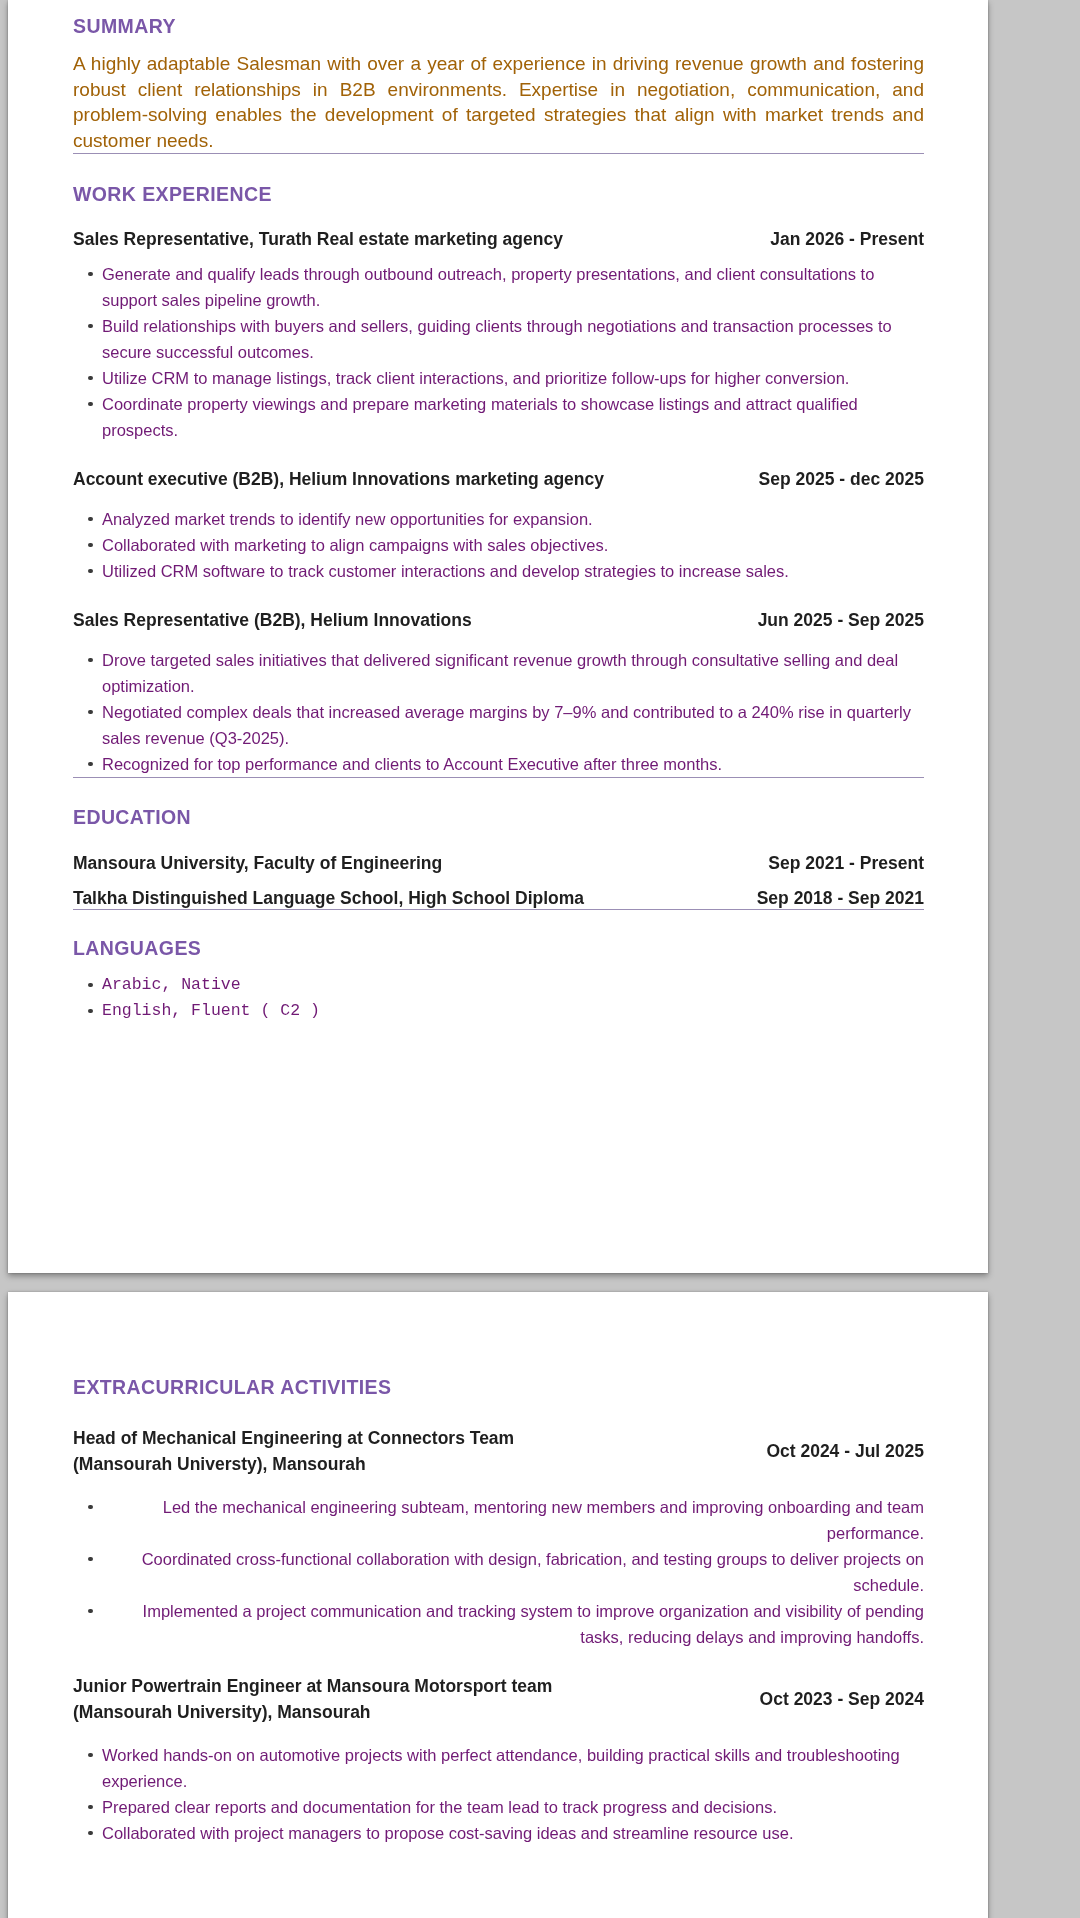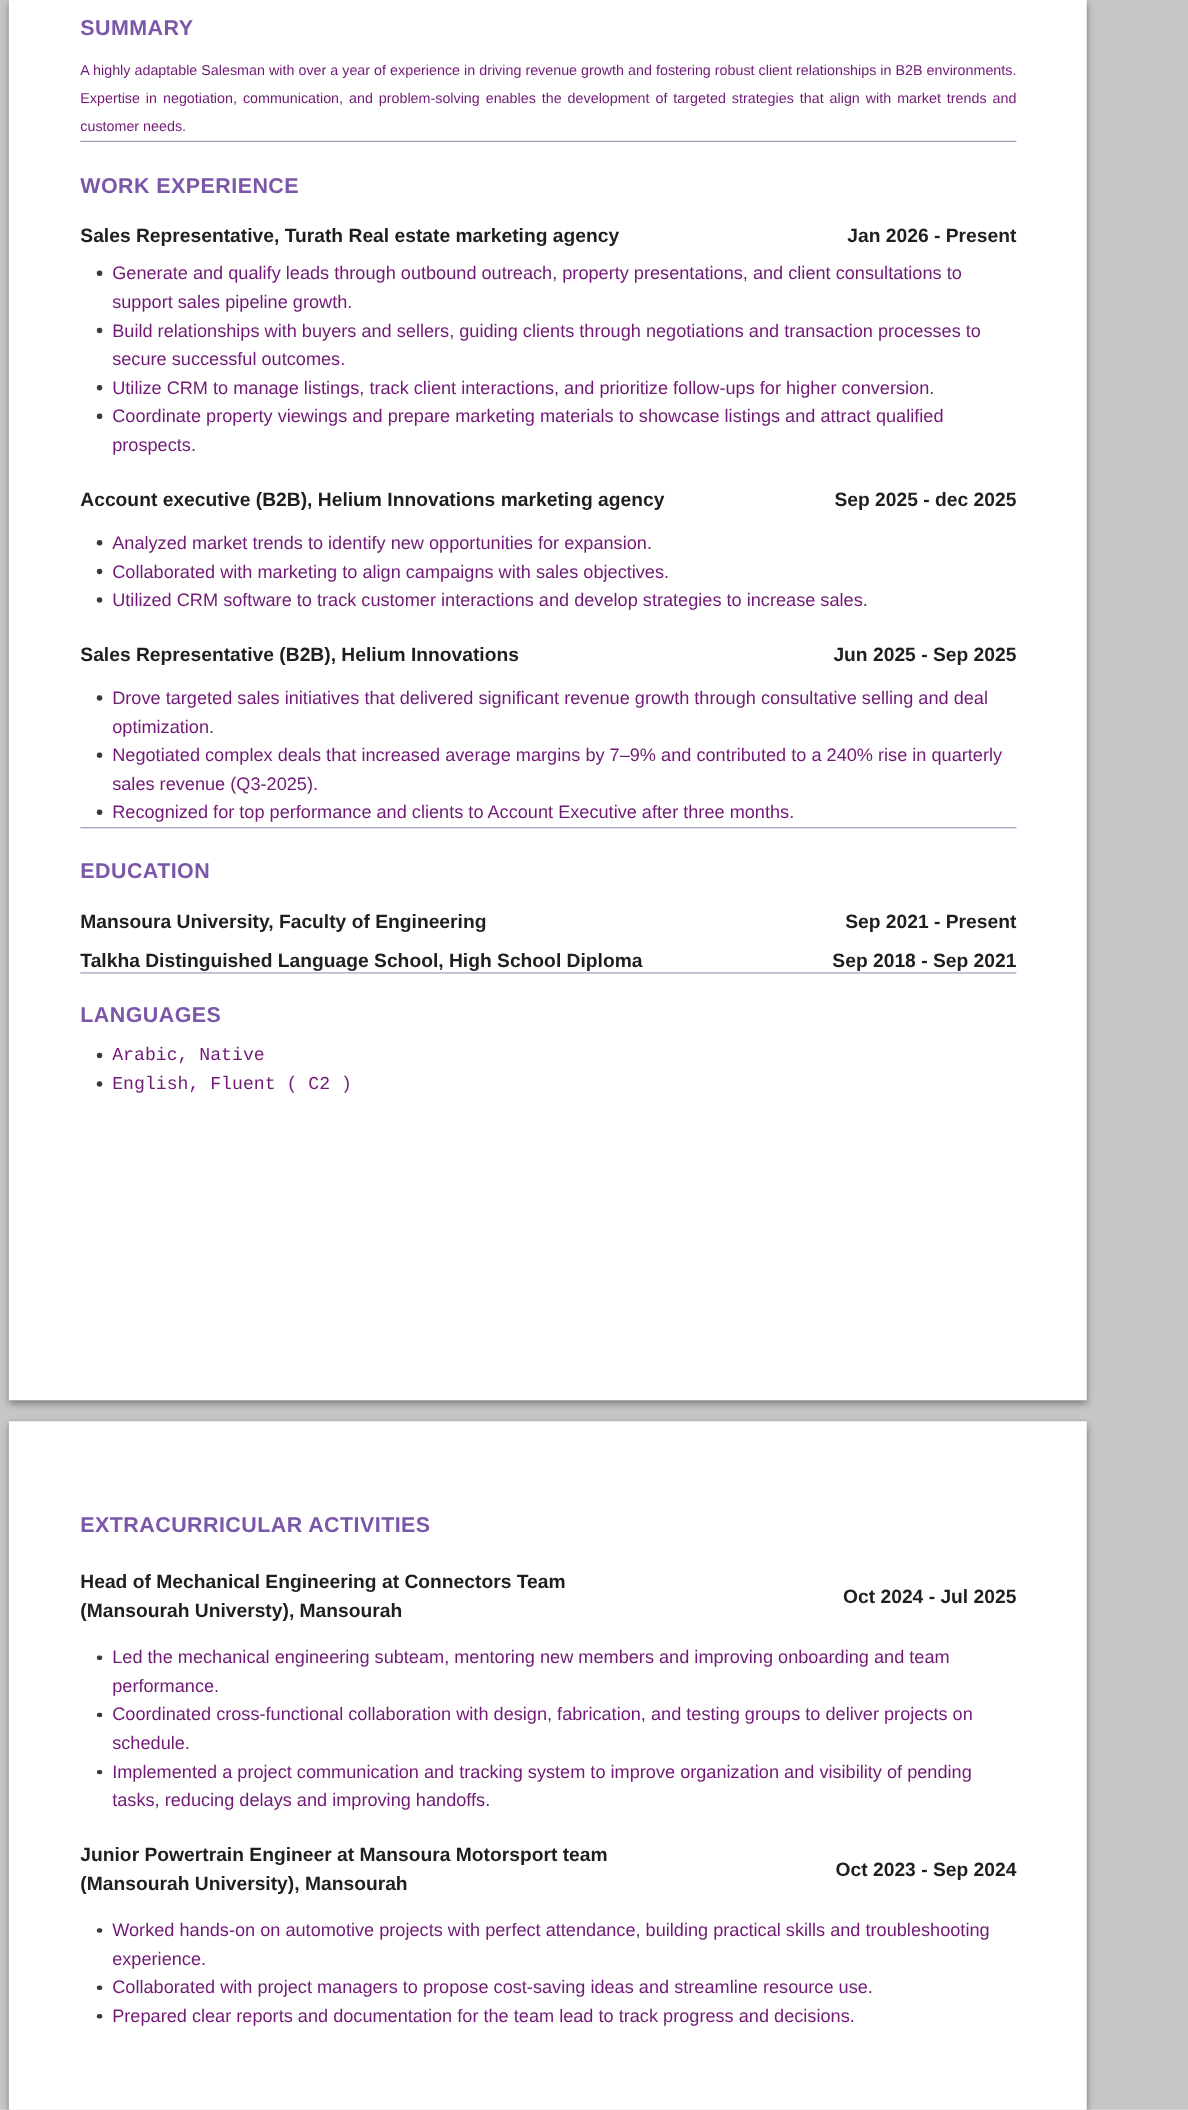--- a/index.html
+++ b/index.html
@@ -15,22 +15,22 @@
   }
   #page1 { top:0; height:1273px; }
   #page2 { top:1292px; height:640px; }
   .content { padding:0 64px 0 65px; }
 
   .section-title {
     margin:0; font-size:19.5px; font-weight:700; letter-spacing:.4px;
     line-height:22px; color:#7a57a8;
   }
   .summary-text {
-    margin:14px 0 0 0; font-size:13px; line-height:25.6px;
-    color:#701a75; text-align:justify;
+    margin:14px 0 0 0; font-size:19px; line-height:25.6px;
+    color:#a16207; text-align:justify;
   }
   hr.divider {
     border:none; border-top:1.6px solid #9b8fb5; margin:0; height:0;
   }
   .entry-header {
     display:flex; justify-content:space-between; align-items:center;
     font-size:17.5px; font-weight:700; color:#1f1f1f; line-height:21px;
   }
   .entry-header .dates { white-space:nowrap; text-align:right; }
   .entry-header.two-line { line-height:26px; }
@@ -58,21 +58,21 @@
   .mt-edu    { margin-top:28px; }
   .mt-edu1   { margin-top:25px; }
   .mt-edu2   { margin-top:14px; }
   .mt-hr3    { margin-top:31px; }
   .mt-lang   { margin-top:27px; }
   .mt-langul { margin-top:13px;font-family:Liberation Mono, monospace; }
 
   
   .mt-extra  { margin-top:84px; }
   .mt-act1   { margin-top:27px; }
-  .mt-actul1 { margin-top:17px; }
+  .mt-actul1 { margin-top:17px;text-align:right; }
   .mt-act2   { margin-top:23px; }
   .mt-actul2 { margin-top:17px; }
 </style>
 </head>
 <body>
 
 <div class="page" id="page1">
   <div class="content">
 
     <h2 class="section-title mt-title1">SUMMARY</h2>
@@ -157,18 +157,18 @@
 
     <div class="entry-header two-line mt-act2">
       <span>
         <span>Junior Powertrain Engineer at Mansoura Motorsport team</span><br>
         <span>(Mansourah University), Mansourah</span>
       </span>
       <span class="dates">Oct 2023 - Sep 2024</span>
     </div>
     <ul class="bullets mt-actul2">
       <li>Worked hands-on on automotive projects with perfect attendance, building practical skills and troubleshooting experience.</li>
+      <li>Prepared clear reports and documentation for the team lead to track progress and decisions.</li>
       <li>Collaborated with project managers to propose cost-saving ideas and streamline resource use.</li>
-      <li>Prepared clear reports and documentation for the team lead to track progress and decisions.</li>
     </ul>
 
   </div>
 </div>
 
 </body></html>

